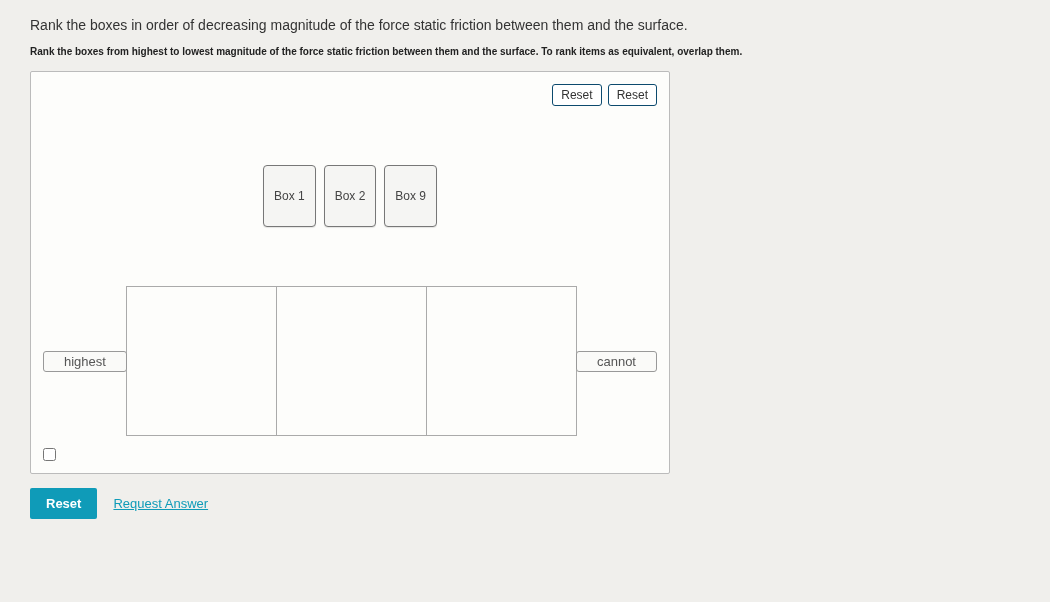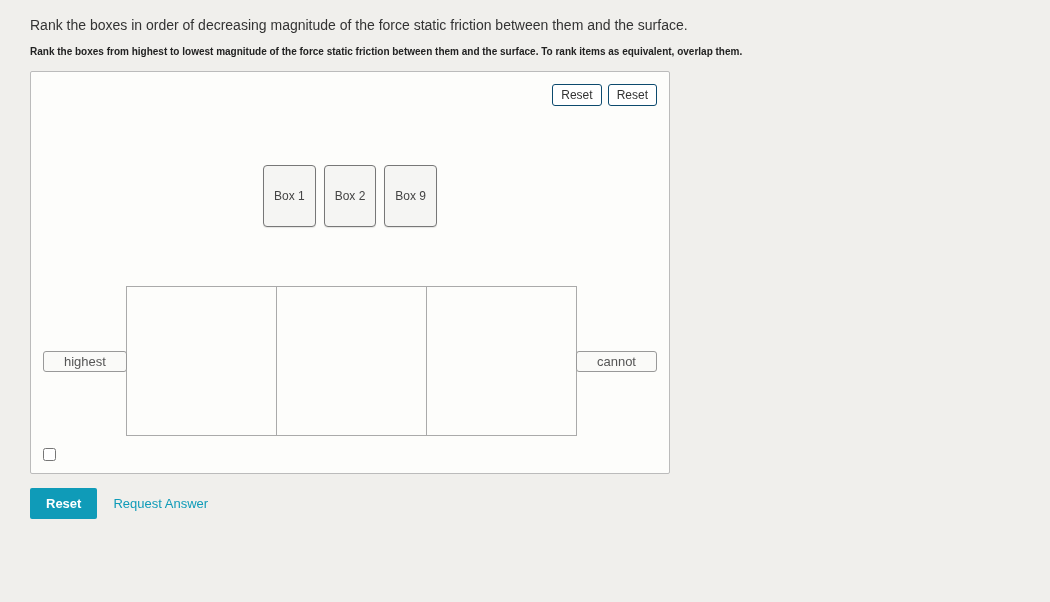--- a/index.html
+++ b/index.html
@@ -127,20 +127,21 @@
       border: none;
       padding: 8px 16px;
       font-size: 13px;
       font-weight: bold;
       cursor: pointer;
       border-radius: 2px;
     }
     .request-link {
       color: #0f9bb8;
       font-size: 13px;
+      text-decoration: underline;
       cursor: pointer;
     }
   </style>
 </head>
 <body>
 
 <div class="question-text">Rank the boxes in order of decreasing magnitude of the force static friction between them and the surface.</div>
 <div class="question-bold">Rank the boxes from highest to lowest magnitude of the force static friction between them and the surface. To rank items as equivalent, overlap them.</div>
 
 <div class="ranking-container">

